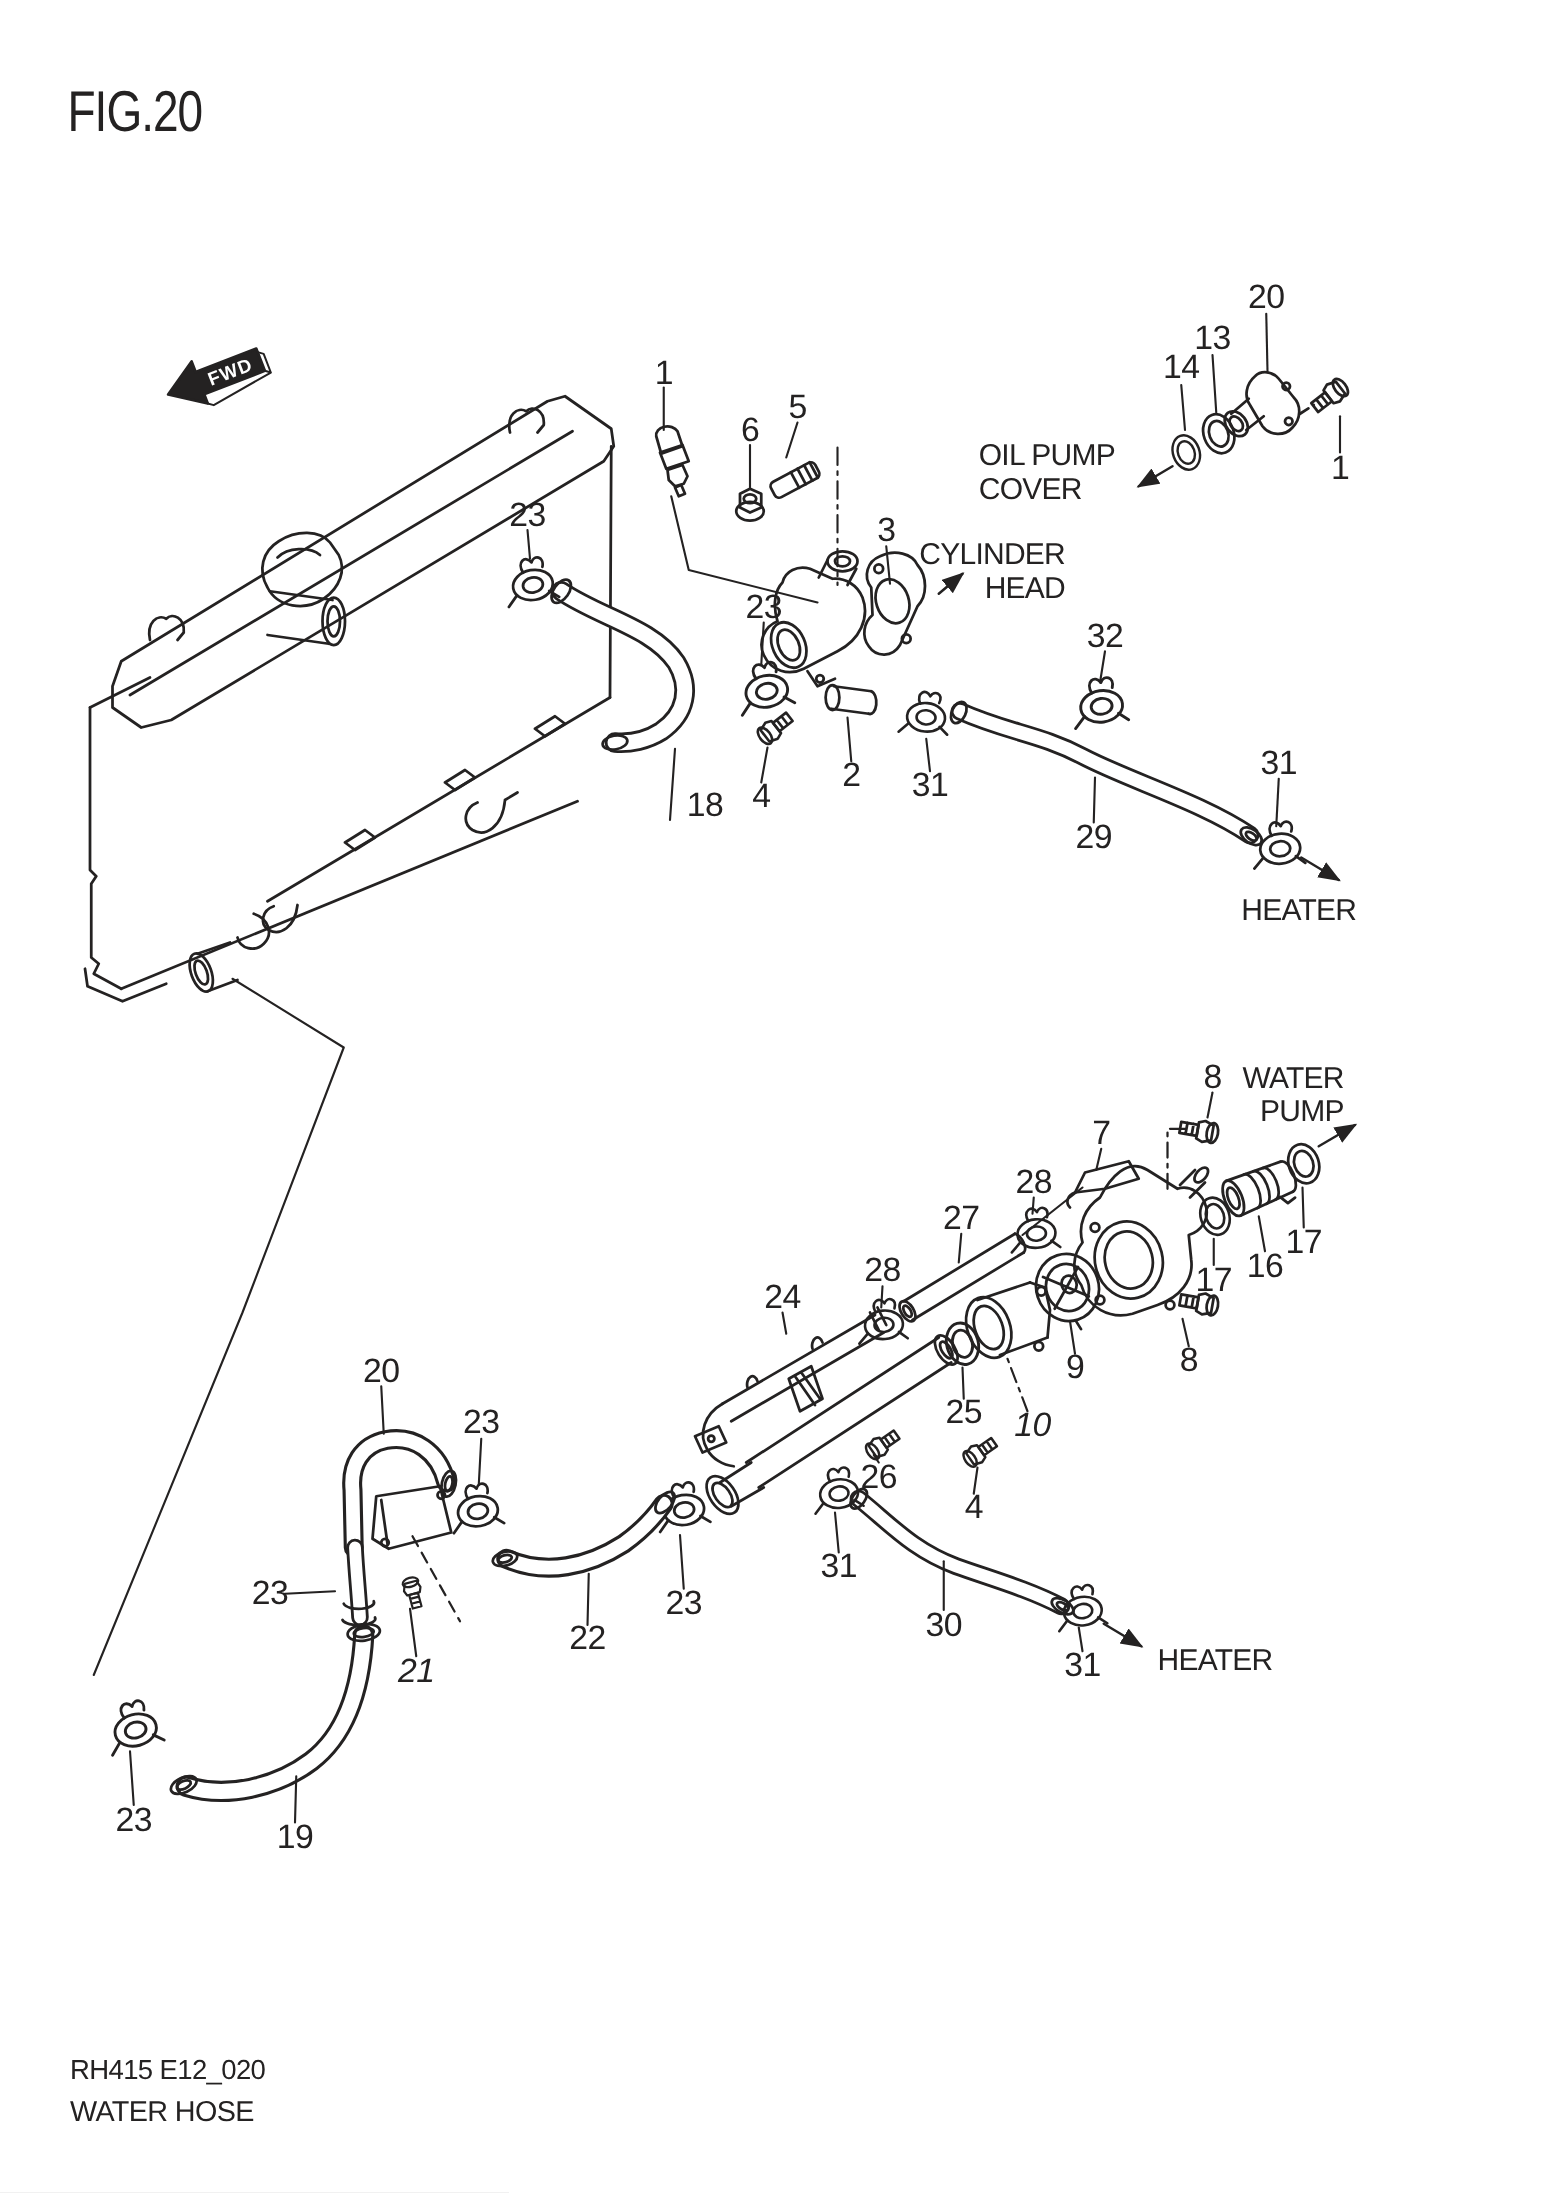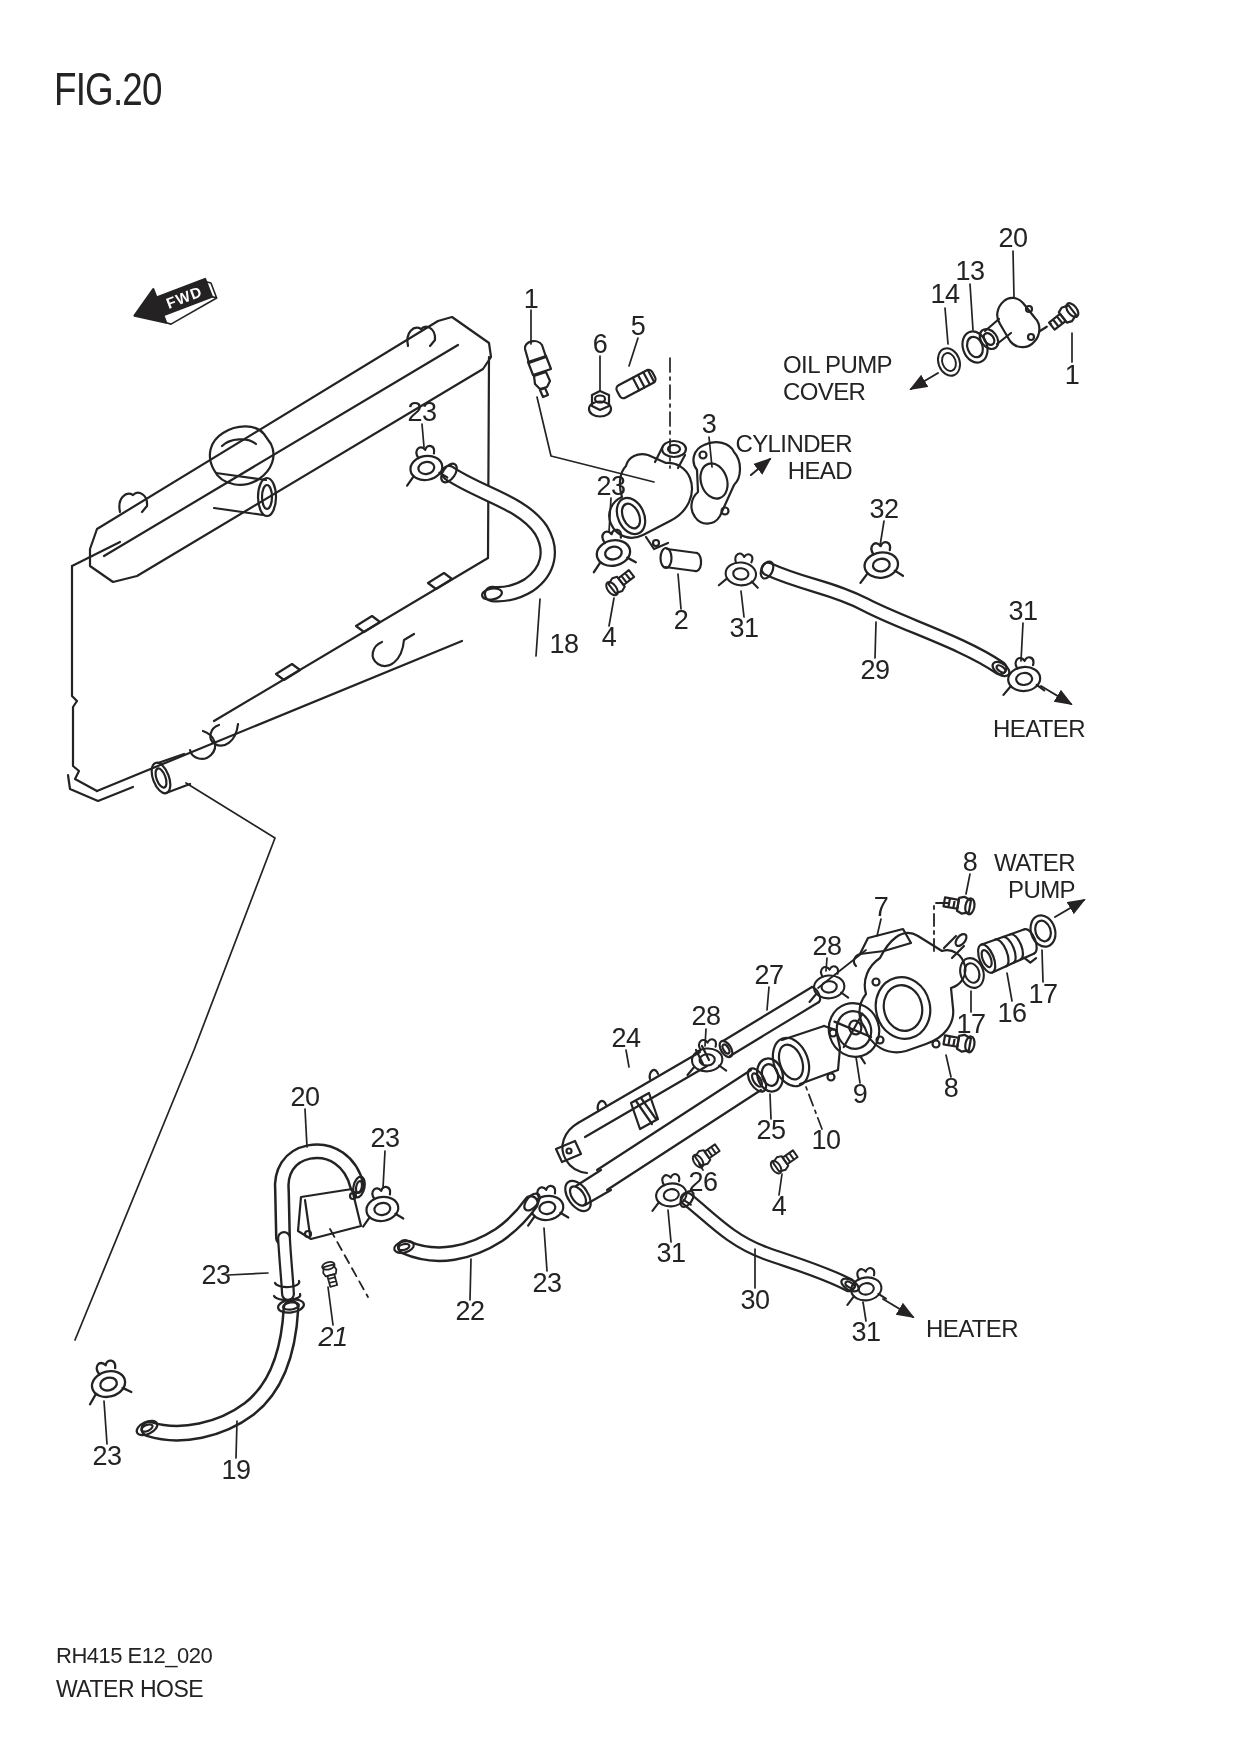--- a/index.html
+++ b/index.html
@@ -351,21 +351,21 @@
   <span class="plbl" style="left:1043px;top:994px;">17</span>
   <span class="plbl" style="left:1012px;top:1013px;">16</span>
   <span class="plbl" style="left:706px;top:1016px;">28</span>
   <span class="plbl" style="left:971px;top:1024px;">17</span>
   <span class="plbl" style="left:626px;top:1038px;">24</span>
   <span class="plbl" style="left:860px;top:1094px;">9</span>
   <span class="plbl" style="left:951px;top:1088px;">8</span>
   <span class="plbl" style="left:305px;top:1097px;">20</span>
   <span class="plbl" style="left:771px;top:1130px;">25</span>
   <span class="plbl" style="left:385px;top:1138px;">23</span>
-  <span class="plbl" style="left:826px;top:1140px;">10</span>
+  <span class="plbl" style="left:826px;top:1140px;font-style:italic;">10</span>
   <span class="plbl" style="left:703px;top:1182px;">26</span>
   <span class="plbl" style="left:779px;top:1206px;">4</span>
   <span class="plbl" style="left:671px;top:1253px;">31</span>
   <span class="plbl" style="left:547px;top:1283px;">23</span>
   <span class="plbl" style="left:216px;top:1275px;">23</span>
   <span class="plbl" style="left:470px;top:1311px;">22</span>
   <span class="plbl" style="left:755px;top:1300px;text-align:center;">30</span>
   <span class="plbl" style="left:333px;top:1337px;font-style:italic;">21</span>
   <span class="plbl" style="left:866px;top:1332px;">31</span>
   <span class="plbl" style="left:107px;top:1456px;">23</span>

